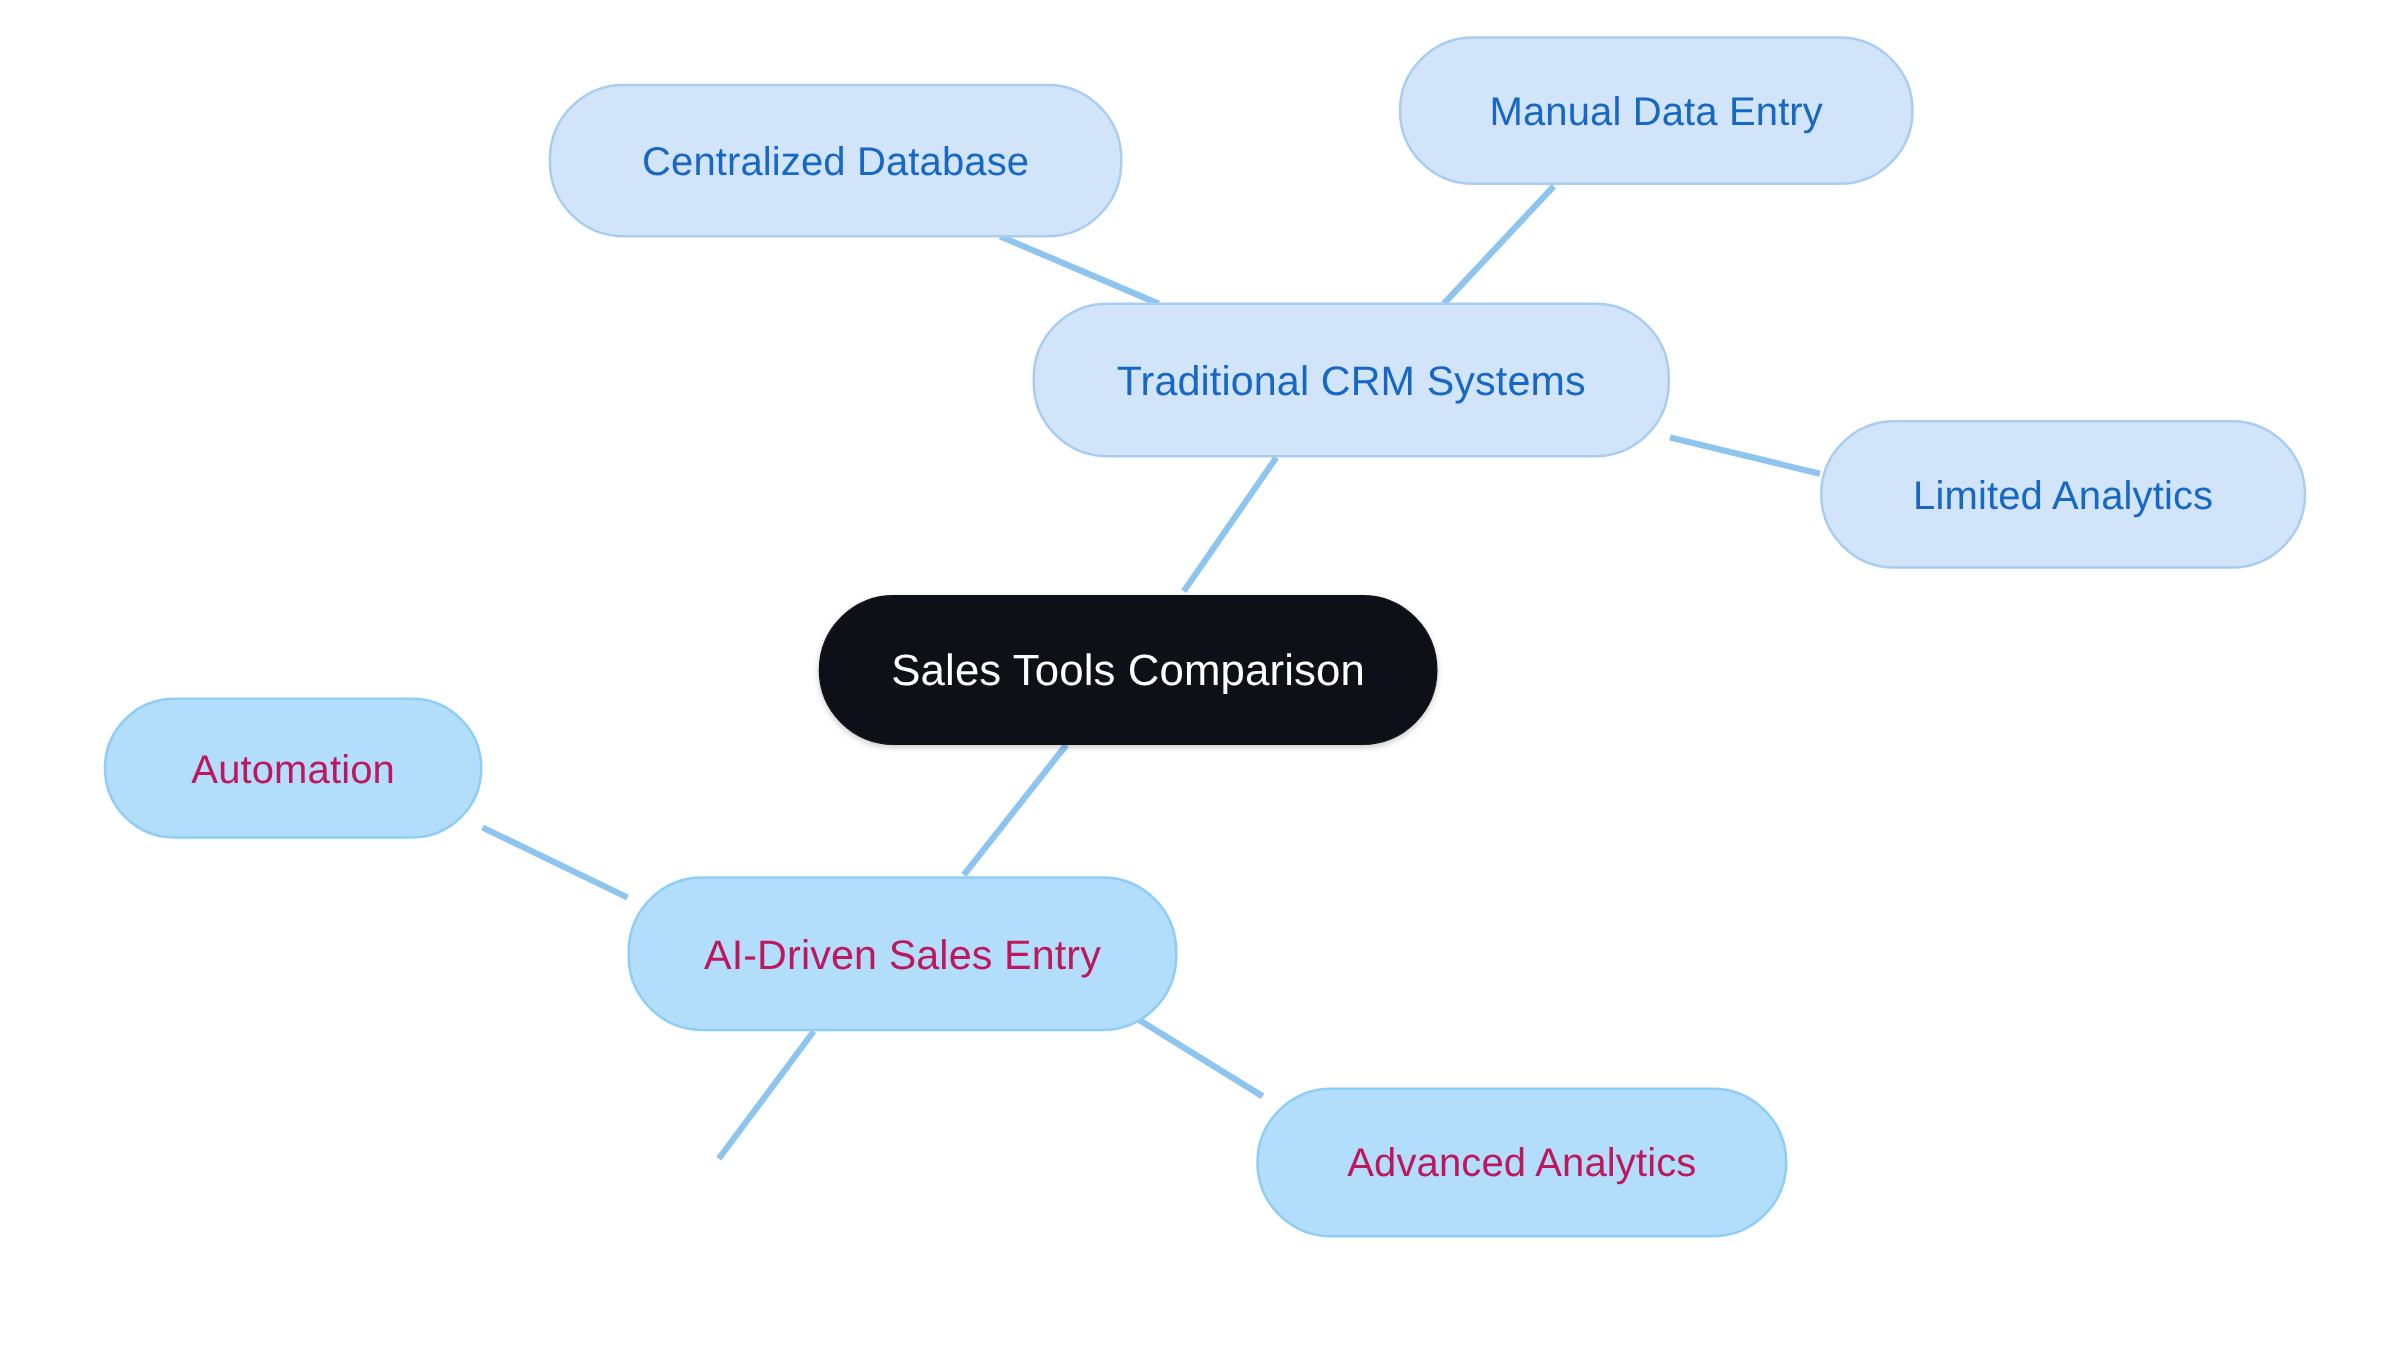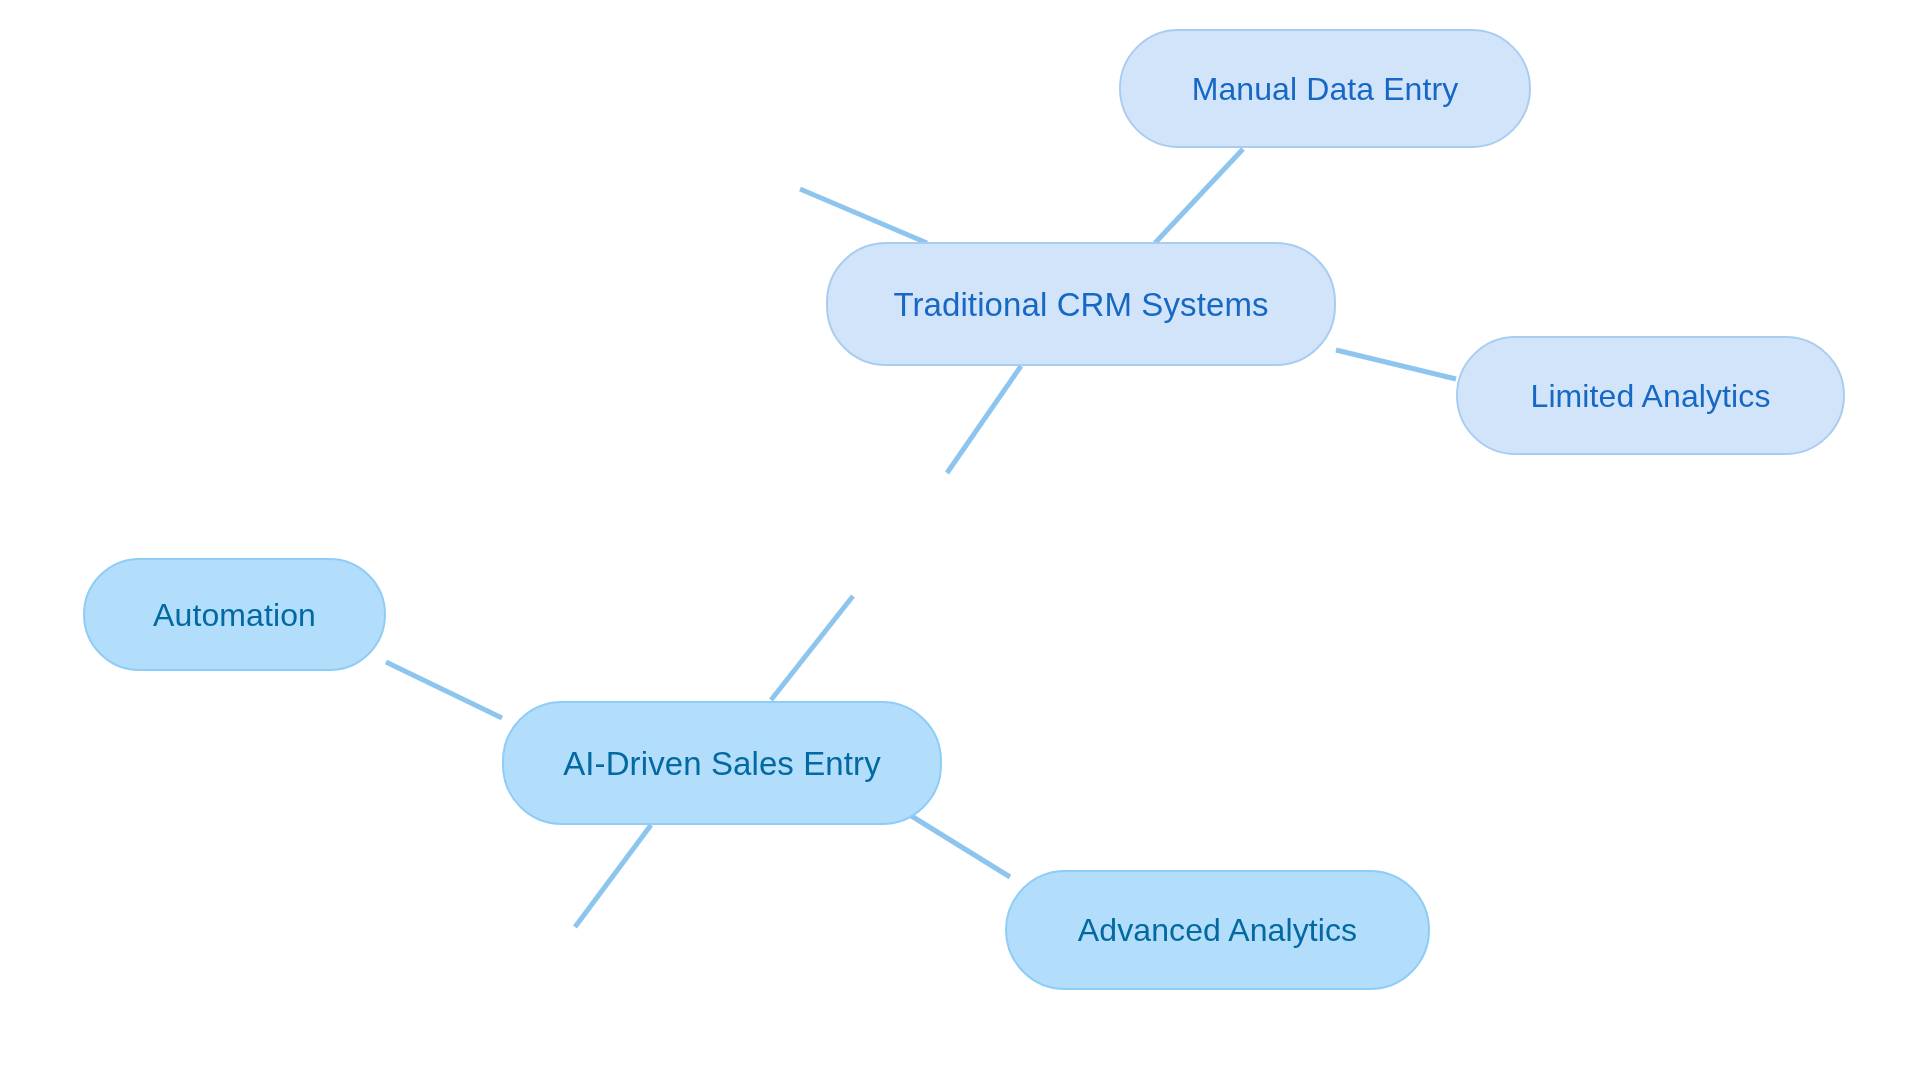--- a/index.html
+++ b/index.html
@@ -62,21 +62,21 @@
     font-size: 32px;
   }
   .theme-pale {
     background: #d2e4fa;
     border: 2px solid #a9cdf1;
     color: #1668c4;
   }
   .theme-sky {
     background: #b2ddfb;
     border: 2px solid #8ecdf7;
-    color: #0369a1;
+    color: #be185d;
     justify-content: center;
   }
 </style>
 </head>
 <body>
 
 <div id="mindmap-canvas">
 
   <svg id="edge-layer" viewBox="0 0 1920 1083" width="1920" height="1083" xmlns="http://www.w3.org/2000/svg">
     <g id="edge-group">
@@ -84,33 +84,39 @@
         <line x1="853" y1="596" x2="771" y2="700" stroke="#8ec5ef" stroke-width="5" stroke-linecap="butt"></line>
         <line x1="927" y1="243" x2="800" y2="189" stroke="#8ec5ef" stroke-width="5" stroke-linecap="butt"></line>
         <line x1="1155" y1="243" x2="1243" y2="149" stroke="#8ec5ef" stroke-width="5" stroke-linecap="butt"></line>
         <line x1="1336" y1="350" x2="1456" y2="379" stroke="#8ec5ef" stroke-width="5" stroke-linecap="butt"></line>
         <line x1="502" y1="718" x2="386" y2="662" stroke="#8ec5ef" stroke-width="5" stroke-linecap="butt"></line>
         <line x1="651" y1="825" x2="575" y2="927" stroke="#8ec5ef" stroke-width="5" stroke-linecap="butt"></line>
         <line x1="905" y1="812" x2="1010" y2="877" stroke="#8ec5ef" stroke-width="5" stroke-linecap="butt"></line>
       </g>
   </svg>
 
+  <div class="node leaf theme-pale" style="left:439px; top:67px; width:459px; height:123px;">
+    <span class="node-label">Centralized Database</span>
+  </div>
 
   <div class="node leaf theme-pale" style="left:1119px; top:29px; width:412px; height:119px;">
     <span class="node-label">Manual Data Entry</span>
   </div>
 
   <div class="node leaf theme-pale" style="left:1456px; top:336px; width:389px; height:119px;">
     <span class="node-label">Limited Analytics</span>
   </div>
 
   <div class="node branch theme-pale" style="left:826px; top:242px; width:510px; height:124px;text-align:center;">
     <span class="node-label">Traditional CRM Systems</span>
   </div>
 
+  <div class="node root" style="left:655px; top:476px; width:495px; height:120px;">
+    <span class="node-label">Sales Tools Comparison</span>
+  </div>
 
   <div class="node leaf theme-sky" style="left:83px; top:558px; width:303px; height:113px;">
     <span class="node-label">Automation</span>
   </div>
 
   <div class="node branch theme-sky" style="left:502px; top:701px; width:440px; height:124px;">
     <span class="node-label">AI-Driven Sales Entry</span>
   </div>
 
   <div class="node leaf theme-sky" style="left:1005px; top:870px; width:425px; height:120px;">

